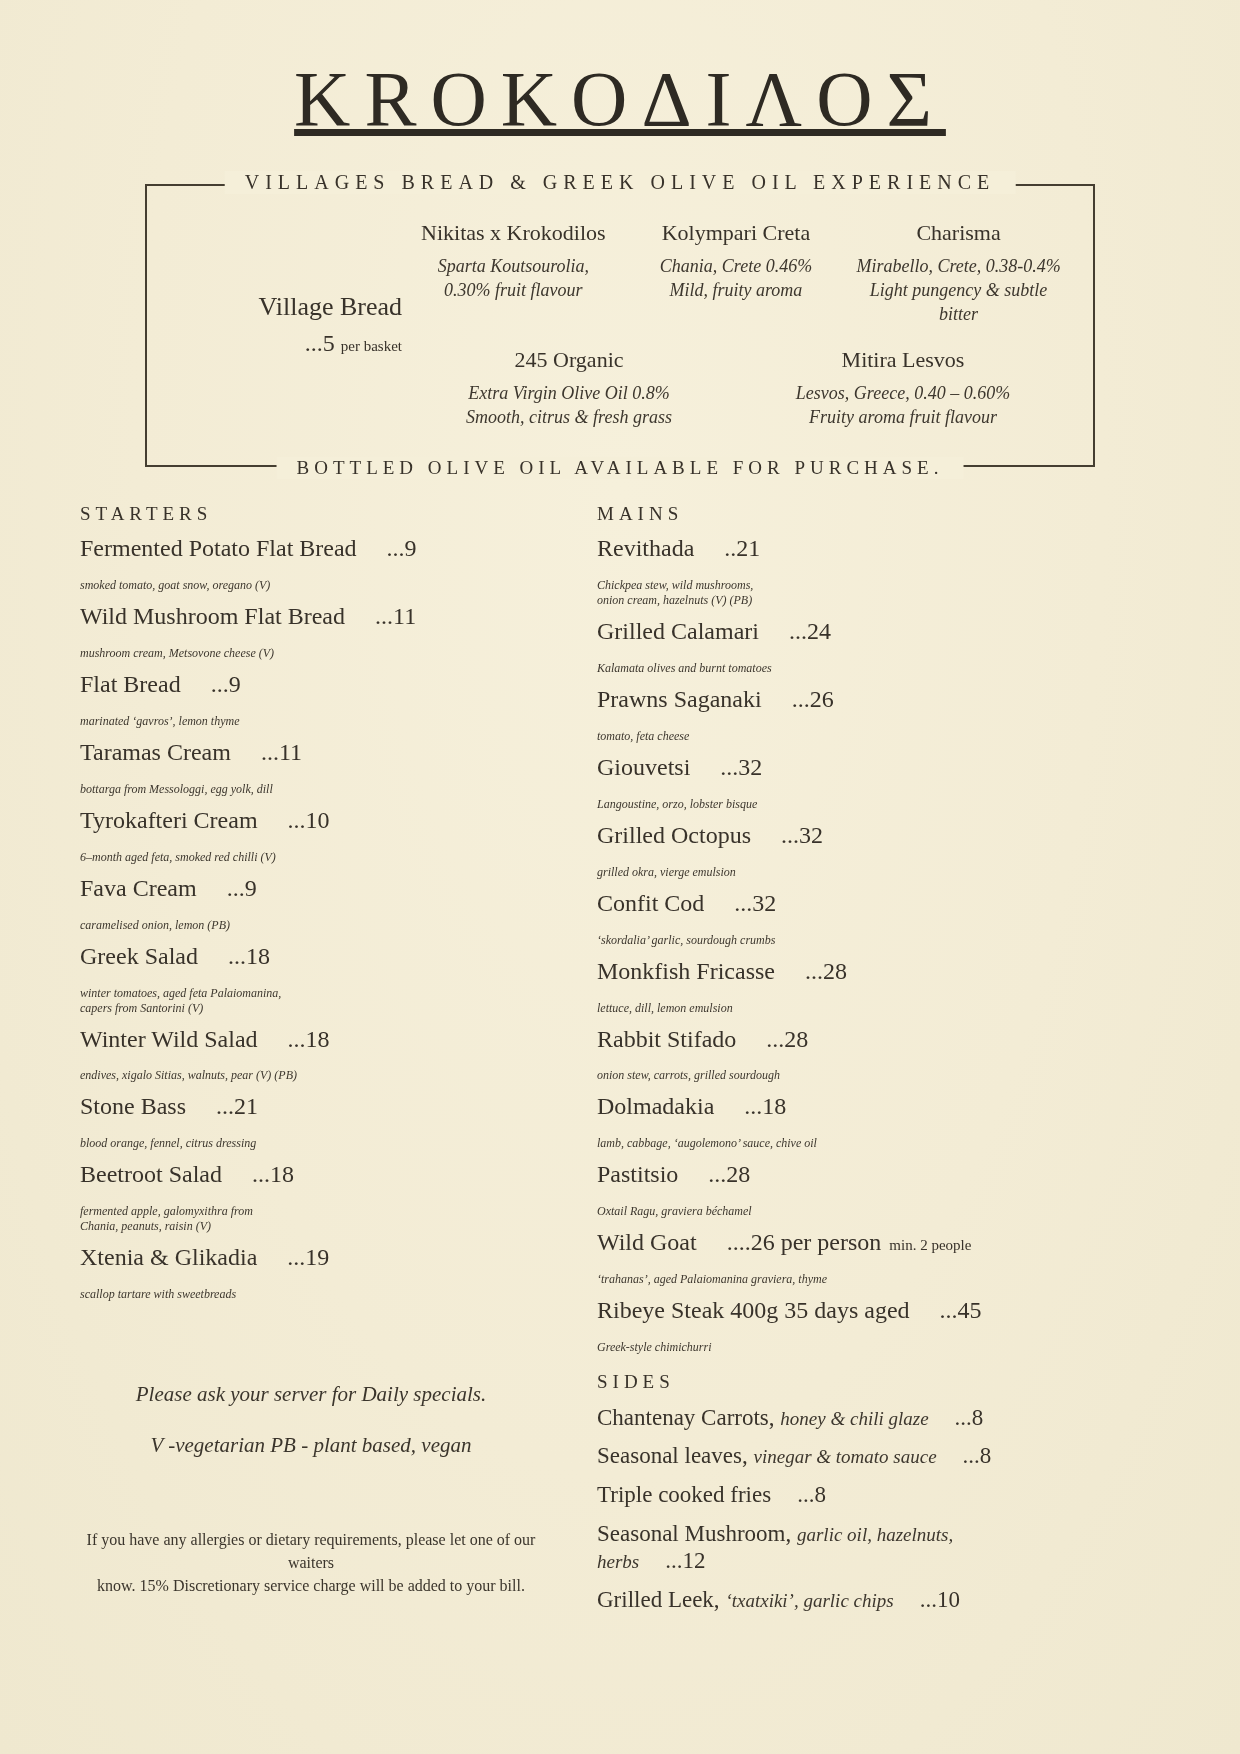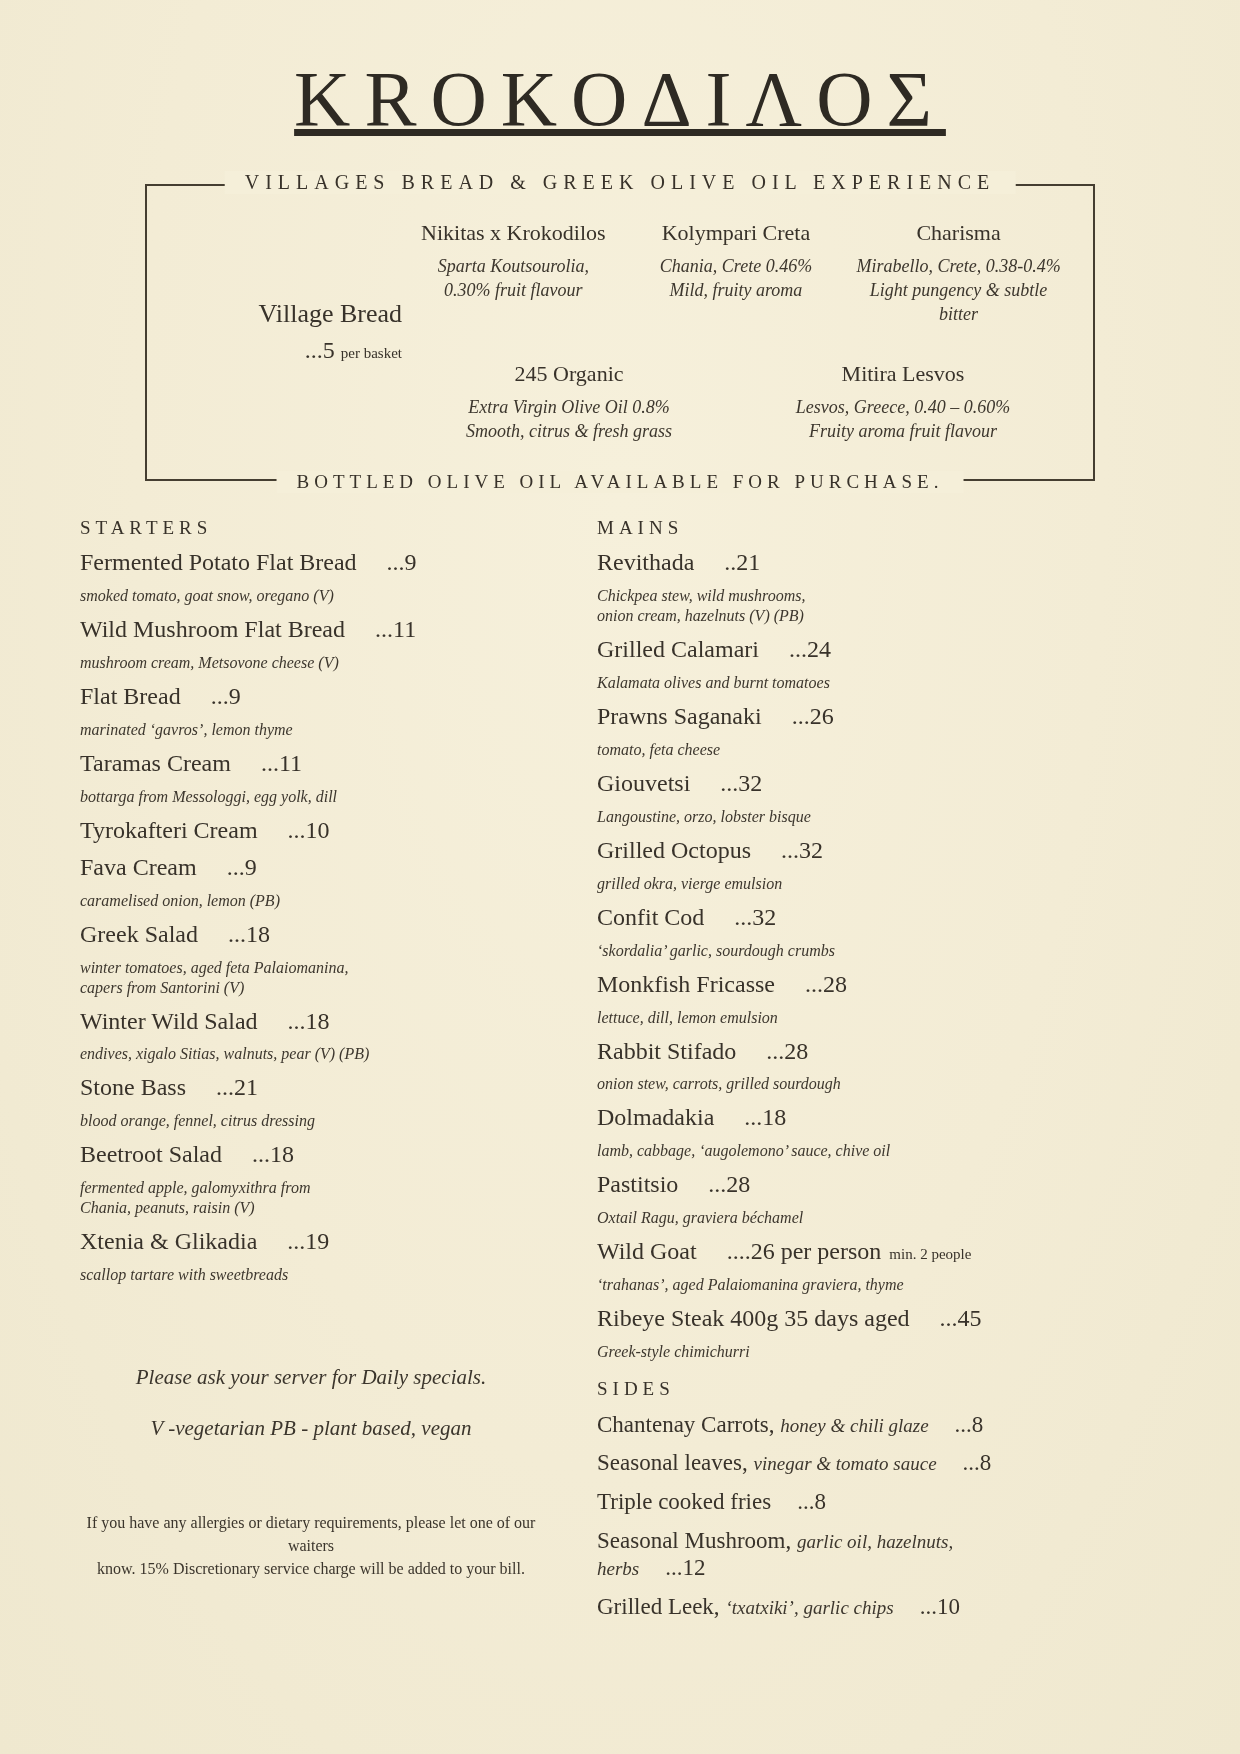--- a/index.html
+++ b/index.html
@@ -24,34 +24,34 @@
   .box-legend-top{top:-15px;font-size:20px;letter-spacing:6px;}
   .box-legend-bottom{bottom:-14px;font-size:19px;letter-spacing:5px;}
   .oilbox-body{display:flex;align-items:stretch;}
   .village{width:27%;display:flex;flex-direction:column;justify-content:center;align-items:flex-end;}
   .village-name{font-size:26px;}
   .village-price{font-size:24px;margin-top:8px;}
   .village-unit{font-size:15px;}
   .oils{width:73%;}
   .oil-row{display:flex;}
   .oil-row-1 .oil{width:33.33%;}
-  .oil-row-2{margin-top:34px;}
+  .oil-row-2{margin-top:20px;}
   .oil-row-2 .oil{width:50%;}
   .oil{text-align:center;box-sizing:border-box;padding:0 6px;}
   .oil-name{font-size:22px;}
   .oil-desc{font-size:18px;font-style:italic;margin-top:8px;line-height:1.35;white-space:pre-line;color:#3d372e;}
   .columns{display:flex;padding:20px 78px 0 80px;gap:55px;box-sizing:border-box;}
   .col{width:462px;}
   .section-heading{font-size:19px;letter-spacing:5px;margin-top:16px;}
   .menu-item{margin-top:10px;}
   .item-line{line-height:1.12;}
   .item-name{font-size:24px;}
   .item-price{font-size:24px;margin-left:30px;}
   .item-price-note{font-size:15px;margin-left:8px;}
-  .item-desc{font-size:16px;font-style:italic;margin-top:10px;line-height:1.25;white-space:pre-line;color:#3d372e;}
+  .item-desc{font-size:12px;font-style:italic;margin-top:16px;line-height:1.25;white-space:pre-line;color:#3d372e;}
   .sides-list{margin-top:4px;}
   .side-item{margin-top:11px;font-size:23px;line-height:1.2;}
   .side-desc{font-style:italic;font-size:19px;color:#3d372e;}
   .side-price{margin-left:26px;}
   .notes-daily{text-align:center;font-style:italic;font-size:21px;margin-top:80px;color:#3b352c;}
   .notes-key{text-align:center;font-style:italic;font-size:21px;margin-top:26px;color:#3b352c;}
   .notes-allergy{text-align:center;font-size:16px;margin-top:70px;line-height:1.45;white-space:pre-line;color:#3b352c;}
 </style>
 </head>
 <body>
@@ -118,20 +118,21 @@
           <div class="menu-item">
             <div class="item-line"><span class="item-name">Flat Bread</span><span class="item-price">...9</span></div>
             <div class="item-desc">marinated ‘gavros’, lemon thyme</div>
           </div>
           <div class="menu-item">
             <div class="item-line"><span class="item-name">Taramas Cream</span><span class="item-price">...11</span></div>
             <div class="item-desc">bottarga from Messologgi, egg yolk, dill</div>
           </div>
           <div class="menu-item">
             <div class="item-line"><span class="item-name">Tyrokafteri Cream</span><span class="item-price">...10</span></div>
+            <div class="item-desc">6–month aged feta, smoked red chilli (V)</div>
           </div>
           <div class="menu-item">
             <div class="item-line"><span class="item-name">Fava Cream</span><span class="item-price">...9</span></div>
             <div class="item-desc">caramelised onion, lemon (PB)</div>
           </div>
           <div class="menu-item">
             <div class="item-line"><span class="item-name">Greek Salad</span><span class="item-price">...18</span></div>
             <div class="item-desc">winter tomatoes, aged feta Palaiomanina,
 capers from Santorini (V)</div>
           </div>

